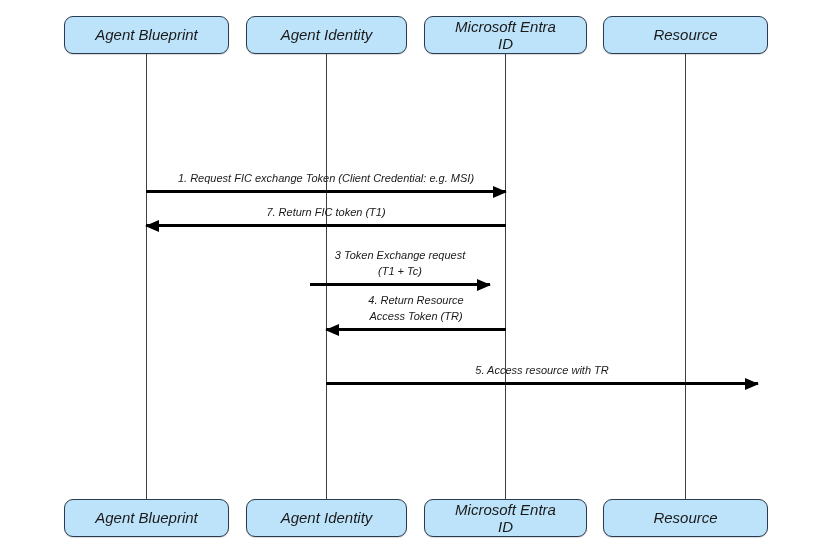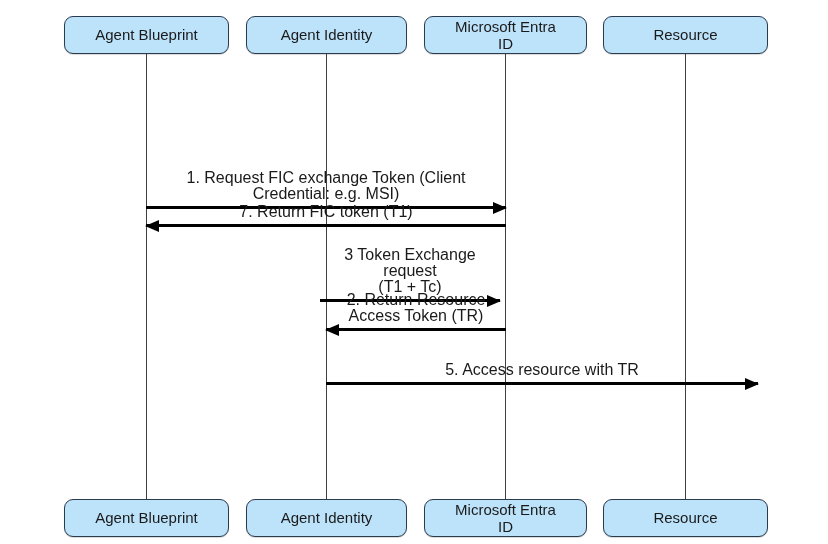--- a/index.html
+++ b/index.html
@@ -12,20 +12,21 @@
   * { margin: 0; padding: 0; box-sizing: border-box; }
   html, body { background: #ffffff; }
   .diagram {
     position: relative;
     width: 828px;
     height: 544px;
     background: #ffffff;
     font-family: "Liberation Sans", sans-serif;
     color: var(--text);
     overflow: hidden;
+    font-style: italic;
   }
   .actor-box {
     position: absolute;
     height: 38px;
     background: var(--box-fill);
     border: 1.6px solid var(--box-border);
     border-radius: 9px;
     display: flex;
     align-items: center;
     justify-content: center;
@@ -42,21 +43,21 @@
     position: absolute;
     top: 54px;
     height: 445px;
     width: 1px;
     background: var(--lifeline);
   }
   .message {
     position: absolute;
   }
   .msg-label {
-    font-size: 16px;
+    font-size: 11px;
     line-height: 16px;
     text-align: center;
     white-space: pre-line;
     color: var(--text);
   }
   .msg-line {
     position: relative;
     height: 3px;
     background: var(--arrow);
     margin-top: 4px;
@@ -109,28 +110,28 @@
   <div class="message" style="left:146px; top:170px; width:360px;">
     <div class="msg-label">1. Request FIC exchange Token (Client Credential: e.g. MSI)</div>
     <div class="msg-line arrow-right"></div>
   </div>
 
   <div class="message" style="left:146px; top:204px; width:360px;">
     <div class="msg-label">7. Return FIC token (T1)</div>
     <div class="msg-line arrow-left"></div>
   </div>
 
-  <div class="message" style="left:320px; top:247px; width:180px;">
+  <div class="message" style="left:310px; top:247px; width:180px;">
     <div class="msg-label">3 Token Exchange request
 (T1 + Tc)</div>
     <div class="msg-line arrow-right"></div>
   </div>
 
   <div class="message" style="left:326px; top:292px; width:180px;">
-    <div class="msg-label">2. Return Resource
+    <div class="msg-label">4. Return Resource
 Access Token (TR)</div>
     <div class="msg-line arrow-left"></div>
   </div>
 
   <div class="message" style="left:326px; top:362px; width:432px;">
     <div class="msg-label">5. Access resource with TR</div>
     <div class="msg-line arrow-right"></div>
   </div>
 
   <div class="actor-box" style="left:64px; top:499px; width:165px;">

